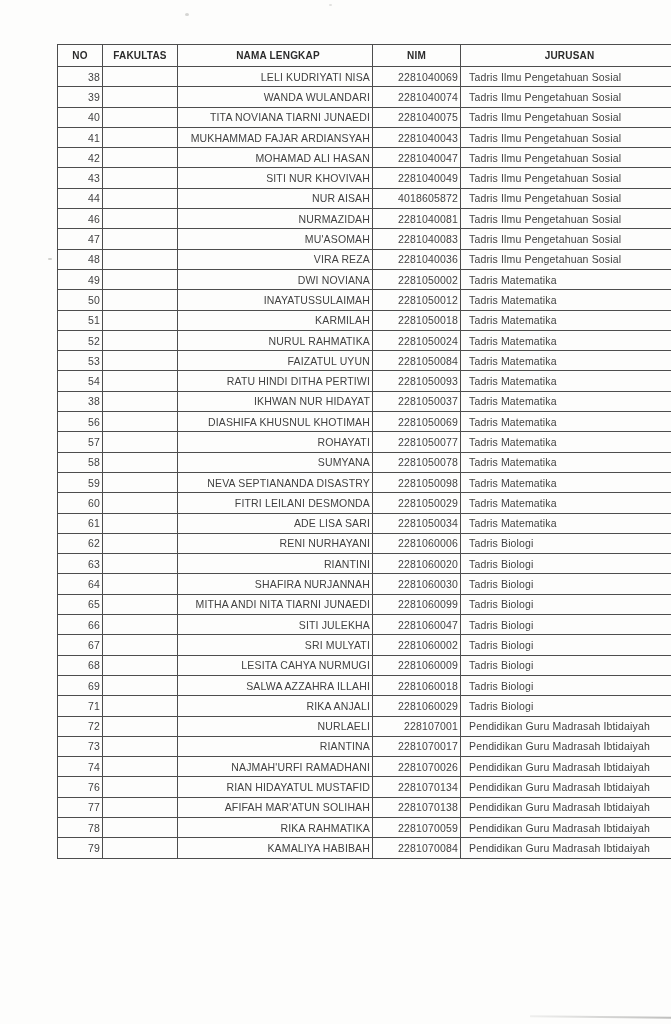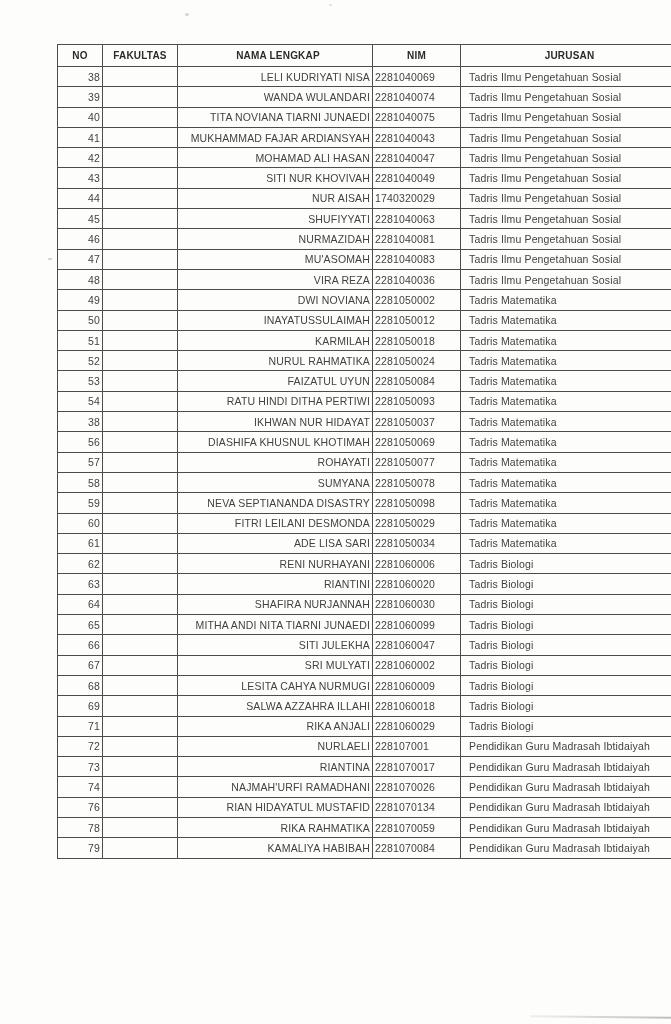--- a/index.html
+++ b/index.html
@@ -41,21 +41,21 @@
   }
   table.roster td {
     height: 19.3px;
     font-size: 10.5px;
     color: #424242;
     letter-spacing: 0.15px;
   }
   .col-no       { width: 40px;  text-align: right; }
   .col-fakultas { width: 70px; }
   .col-nama     { width: 184px; text-align: right; padding-left: 8px !important; }
-  .col-nim      { width: 83px;  text-align: left; }
+  .col-nim      { width: 83px;  text-align: right; }
   .col-jurusan  { width: 201px; text-align: left; padding-left: 8px !important; margin-top: 8px; }
   
   .speckle {
     position: absolute;
     background: #b5b5b0;
     border-radius: 50%;
   }
   .speckle-top    { left: 185px; top: 13px;  width: 4px; height: 3px; opacity: 0.55; }
   .speckle-top2   { left: 329px; top: 4px;   width: 3px; height: 2px; opacity: 0.4; }
   .speckle-row47  { left: 48px;  top: 258px; width: 4px; height: 2px; opacity: 0.6; border-radius: 1px; }
@@ -131,28 +131,21 @@
           <td class="col-no">43</td>
           <td class="col-fakultas"></td>
           <td class="col-nama">SITI NUR KHOVIVAH</td>
           <td class="col-nim">2281040049</td>
           <td class="col-jurusan">Tadris Ilmu Pengetahuan Sosial</td>
         </tr>
         <tr>
           <td class="col-no">44</td>
           <td class="col-fakultas"></td>
           <td class="col-nama">NUR AISAH</td>
-          <td class="col-nim">1740320029</td>
-          <td class="col-jurusan">Tadris Ilmu Pengetahuan Sosial</td>
-        </tr>
-        <tr>
-          <td class="col-no">45</td>
-          <td class="col-fakultas"></td>
-          <td class="col-nama">SHUFIYYATI</td>
-          <td class="col-nim">2281040063</td>
+          <td class="col-nim">4018605872</td>
           <td class="col-jurusan">Tadris Ilmu Pengetahuan Sosial</td>
         </tr>
         <tr>
           <td class="col-no">46</td>
           <td class="col-fakultas"></td>
           <td class="col-nama">NURMAZIDAH</td>
           <td class="col-nim">2281040081</td>
           <td class="col-jurusan">Tadris Ilmu Pengetahuan Sosial</td>
         </tr>
         <tr>
@@ -345,20 +338,27 @@
           <td class="col-jurusan">Pendidikan Guru Madrasah Ibtidaiyah</td>
         </tr>
         <tr>
           <td class="col-no">76</td>
           <td class="col-fakultas"></td>
           <td class="col-nama">RIAN HIDAYATUL MUSTAFID</td>
           <td class="col-nim">2281070134</td>
           <td class="col-jurusan">Pendidikan Guru Madrasah Ibtidaiyah</td>
         </tr>
         <tr>
+          <td class="col-no">77</td>
+          <td class="col-fakultas"></td>
+          <td class="col-nama">AFIFAH MAR'ATUN SOLIHAH</td>
+          <td class="col-nim">2281070138</td>
+          <td class="col-jurusan">Pendidikan Guru Madrasah Ibtidaiyah</td>
+        </tr>
+        <tr>
           <td class="col-no">78</td>
           <td class="col-fakultas"></td>
           <td class="col-nama">RIKA RAHMATIKA</td>
           <td class="col-nim">2281070059</td>
           <td class="col-jurusan">Pendidikan Guru Madrasah Ibtidaiyah</td>
         </tr>
         <tr>
           <td class="col-no">79</td>
           <td class="col-fakultas"></td>
           <td class="col-nama">KAMALIYA HABIBAH</td>

